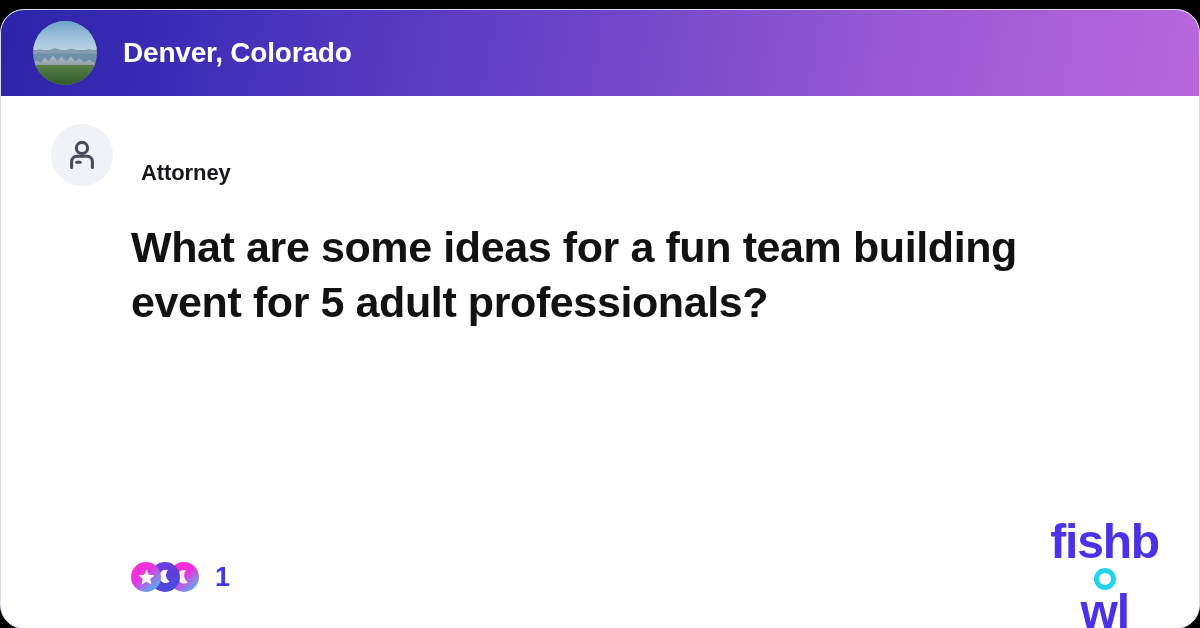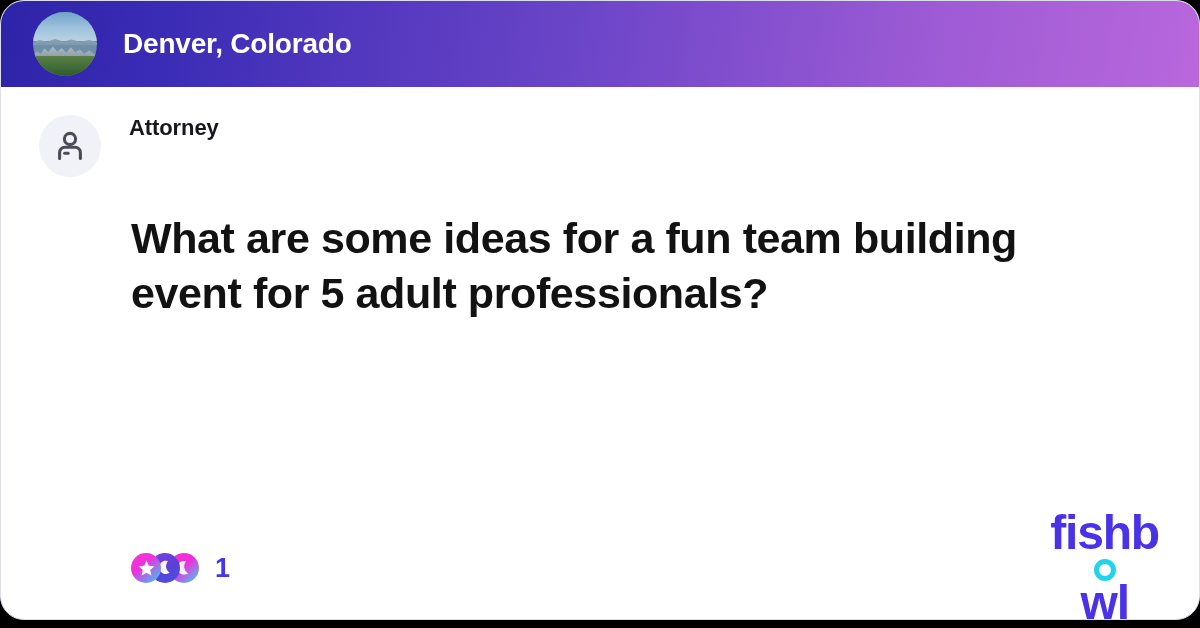--- a/index.html
+++ b/index.html
@@ -12,21 +12,21 @@
   }
   body {
     font-family: "Liberation Sans", sans-serif;
     -webkit-font-smoothing: antialiased;
   }
 
   
   .card {
     position: absolute;
     left: 0;
-    top: 0;
+    top: 9px;
     width: 1200px;
     height: 620px;
     background: #ffffff;
     border-radius: 24px;
     border: 1px solid #dcdcea;
     box-sizing: border-box;
     overflow: hidden;
   }
 
   
@@ -91,22 +91,22 @@
 
   
   .body {
     position: relative;
     padding: 0;
     height: calc(100% - 86px);
   }
 
   .user-row {
     display: flex;
-    align-items: flex-start;
-    padding: 28px 0 0 38px;
+    align-items: flex-end;
+    padding: 28px 0 0 50px;
   }
   .user-avatar {
     width: 62px;
     height: 62px;
     border-radius: 50%;
     background: #f1f2f7;
     display: flex;
     align-items: center;
     justify-content: center;
     flex: 0 0 auto;

